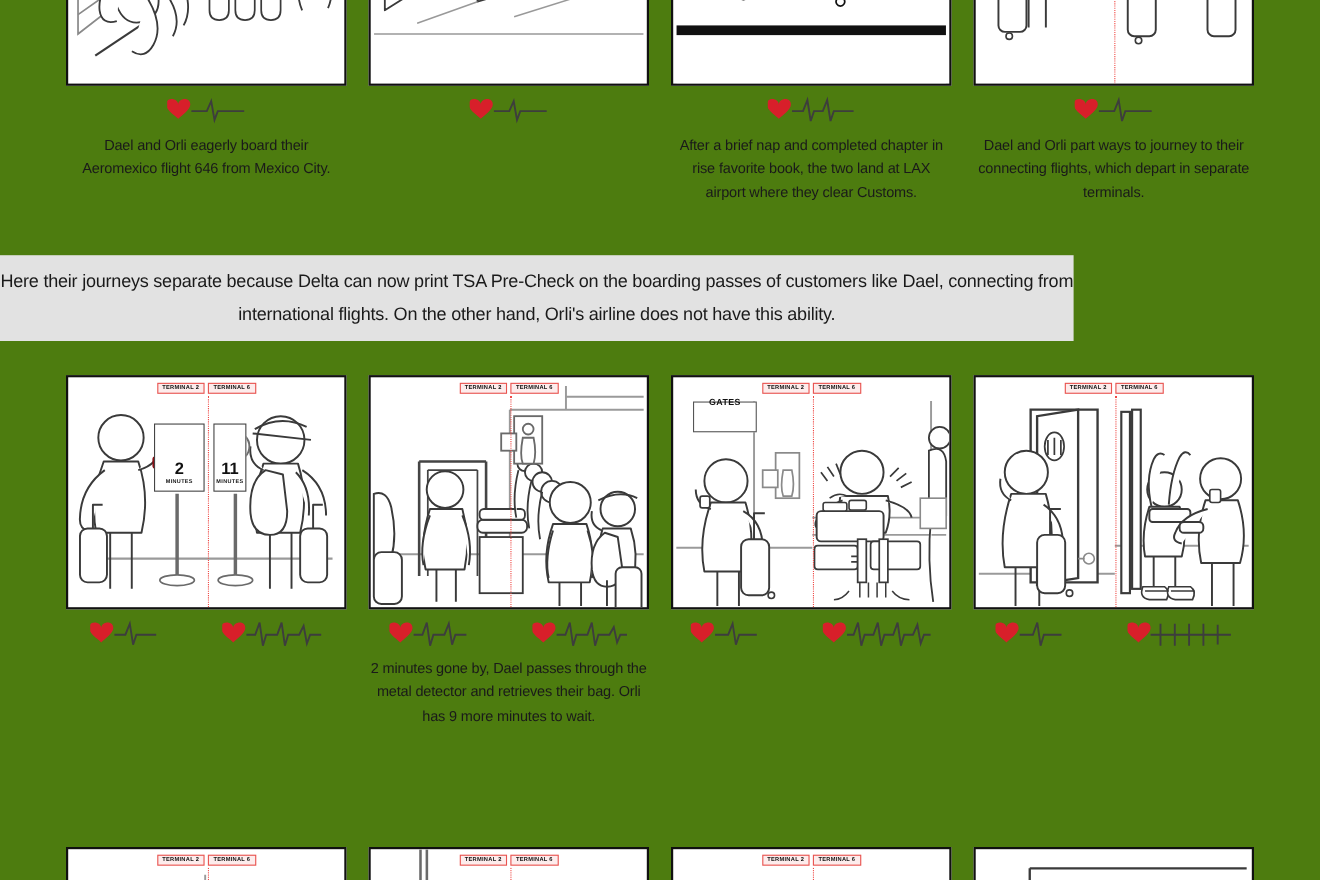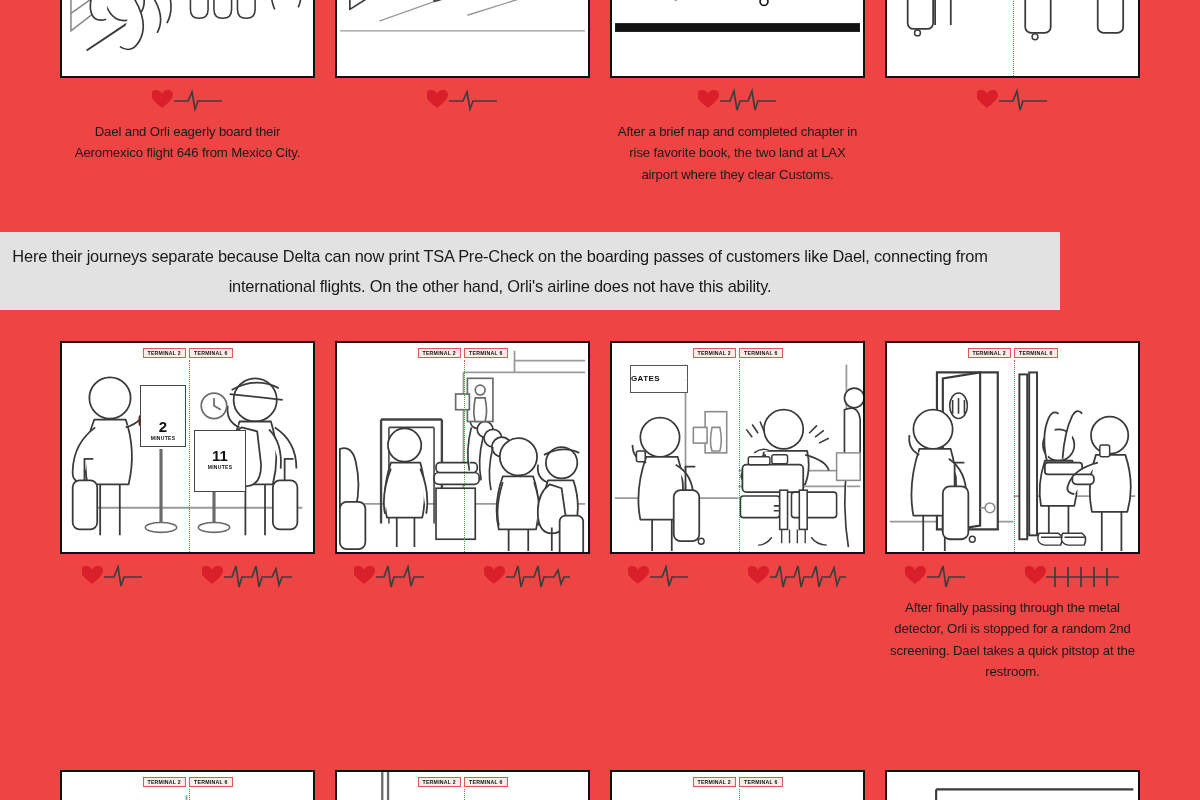--- a/index.html
+++ b/index.html
@@ -8,21 +8,21 @@
     background: #ffffff;
     width: 1200px;
     height: 800px;
     overflow: hidden;
     font-family: "Liberation Sans", sans-serif;
   }
   #stage {
     position: relative;
     width: 1200px;
     height: 800px;
-    background: #ef4444;
+    background: #4d7c0f;
   }
 
   
   .row {
     position: absolute;
     left: 0;
     width: 1200px;
     display: flex;
     justify-content: center;
     gap: 20px;
@@ -95,21 +95,21 @@
     line-height: 1.62;
     color: #1a1a1a;
     letter-spacing: -0.15px;
     padding: 0 2px;
   }
 
   
   .banner {
     position: absolute;
     left: 0;
-    width: 1060px;
+    width: 976px;
     background: #e2e2e2;
     display: flex;
     align-items: center;
   }
   .banner-text {
     text-align: center;
     font-family: "Liberation Sans", sans-serif;
     font-size: 16.4px;
     line-height: 1.85;
     color: #1a1a1a;
@@ -145,21 +145,21 @@
     margin-top: 2px;
     font-family: "Liberation Sans", sans-serif;
   }
   .gates-sign {
     position: absolute;
     border: 1.4px solid #555;
     background: #fff;
     box-sizing: border-box;
     z-index: 3;
     display: flex;
-    flex-direction: row;
+    flex-direction: column;
     align-items: center;
     justify-content: center;
     gap: 24px;
   }
   .gates-label {
     font-size: 8px;
     font-weight: bold;
     letter-spacing: 0.4px;
     color: #111;
     line-height: 1;
@@ -320,20 +320,21 @@
           <circle cx="28" cy="152" r="3" fill="none" stroke="#3a3a3a" stroke-width="1.5"></circle>
           <circle cx="148" cy="156" r="3" fill="none" stroke="#3a3a3a" stroke-width="1.5"></circle>
         </svg>
       </div>
       <div class="beats">
         <svg class="beat" width="72" height="26" viewBox="0 0 72 26">
           <path d="M10 8 c0-3 -3-5 -6-5 c-3 0 -5 2 -5 5 c0 5 8 10 11 13 c3-3 11-8 11-13 c0-3 -2-5 -5-5 c-3 0 -6 2 -6 5 z" fill="#d81f2a"></path>
           <polyline points="22,14 36,14 40,4 43,23 46,14 70,14" fill="none" stroke="#3d3d3d" stroke-width="1.7"></polyline>
         </svg>
       </div>
+      <div class="caption">Dael and Orli part ways to journey to their connecting flights, which depart in separate terminals.</div>
     </div>
   </div>
 
   <div class="banner" style="top:232px; height:78px;">
     <div class="banner-text">Here their journeys separate because Delta can now print TSA Pre-Check on the boarding passes of customers like Dael, connecting from international flights. On the other hand, Orli's airline does not have this ability.</div>
   </div>
 
   <div class="row" id="row2" style="top:341px;">
 
     <div class="cell">
@@ -385,21 +386,21 @@
             <circle cx="152" cy="64" r="13"></circle>
             <path d="M152 56 l0 8 l7 4"></path>
           </g>
         </svg>
 
         <div class="sign-box" style="left:78px; top:42px; width:46px; height:62px; justify-content:flex-end; padding-bottom:5px;">
           <div class="sign-num">2</div>
           <div class="sign-unit">MINUTES</div>
         </div>
 
-        <div class="sign-box" style="left:132px; top:42px; width:52px; height:62px; justify-content:center; padding-bottom:5px;margin-top:45px;">
+        <div class="sign-box" style="left:132px; top:42px; width:30px; height:62px; justify-content:flex-end; padding-bottom:5px;">
           <div class="sign-num">11</div>
           <div class="sign-unit">MINUTES</div>
         </div>
       </div>
       <div class="beats split">
         <svg class="beat" width="62" height="26" viewBox="0 0 62 26">
           <path d="M10 8 c0-3 -3-5 -6-5 c-3 0 -5 2 -5 5 c0 5 8 10 11 13 c3-3 11-8 11-13 c0-3 -2-5 -5-5 c-3 0 -6 2 -6 5 z" fill="#d81f2a"></path>
           <polyline points="22,14 32,14 36,4 39,23 42,14 60,14" fill="none" stroke="#3d3d3d" stroke-width="1.7"></polyline>
         </svg>
         <svg class="beat" width="92" height="26" viewBox="0 0 92 26">
@@ -487,20 +488,21 @@
       <div class="beats split">
         <svg class="beat" width="72" height="26" viewBox="0 0 72 26">
           <path d="M10 8 c0-3 -3-5 -6-5 c-3 0 -5 2 -5 5 c0 5 8 10 11 13 c3-3 11-8 11-13 c0-3 -2-5 -5-5 c-3 0 -6 2 -6 5 z" fill="#d81f2a"></path>
           <polyline points="22,14 30,14 34,3 37,24 40,14 50,14 54,4 57,23 60,14 70,14" fill="none" stroke="#3d3d3d" stroke-width="1.7"></polyline>
         </svg>
         <svg class="beat" width="88" height="26" viewBox="0 0 88 26">
           <path d="M10 8 c0-3 -3-5 -6-5 c-3 0 -5 2 -5 5 c0 5 8 10 11 13 c3-3 11-8 11-13 c0-3 -2-5 -5-5 c-3 0 -6 2 -6 5 z" fill="#d81f2a"></path>
           <polyline points="22,14 30,14 34,3 37,24 40,14 50,14 54,3 57,24 60,14 70,14 74,7 77,21 80,14 86,14" fill="none" stroke="#3d3d3d" stroke-width="1.7"></polyline>
         </svg>
       </div>
+      <div class="caption">2 minutes gone by, Dael passes through the metal detector and retrieves their bag. Orli has 9 more minutes to wait.</div>
     </div>
 
     <div class="cell">
       <div class="panel" style="height:213px;">
         <div class="term-tags">
           <span class="term-tag">TERMINAL 2</span>
           <span class="term-tag">TERMINAL 6</span>
         </div>
         <div class="divider" style="left:50.5%; top:17px;"></div>
         <svg viewBox="0 0 250 213">
@@ -666,21 +668,20 @@
           <polyline points="21,14 94,14" fill="none" stroke="#3d3d3d" stroke-width="1.7"></polyline>
           <g stroke="#3d3d3d" stroke-width="1.7">
             <line x1="30" y1="4" x2="30" y2="24"></line>
             <line x1="43" y1="4" x2="43" y2="24"></line>
             <line x1="56" y1="4" x2="56" y2="24"></line>
             <line x1="69" y1="4" x2="69" y2="24"></line>
             <line x1="82" y1="5" x2="82" y2="23"></line>
           </g>
         </svg>
       </div>
-      <div class="caption">After finally passing through the metal detector, Orli is stopped for a random 2nd screening. Dael takes a quick pitstop at the restroom.</div>
     </div>
   </div>
 
   <div class="row" id="row3" style="top:770px;">
 
     <div class="cell">
       <div class="panel" style="height:120px;">
         <div class="term-tags">
           <span class="term-tag">TERMINAL 2</span>
           <span class="term-tag">TERMINAL 6</span>

